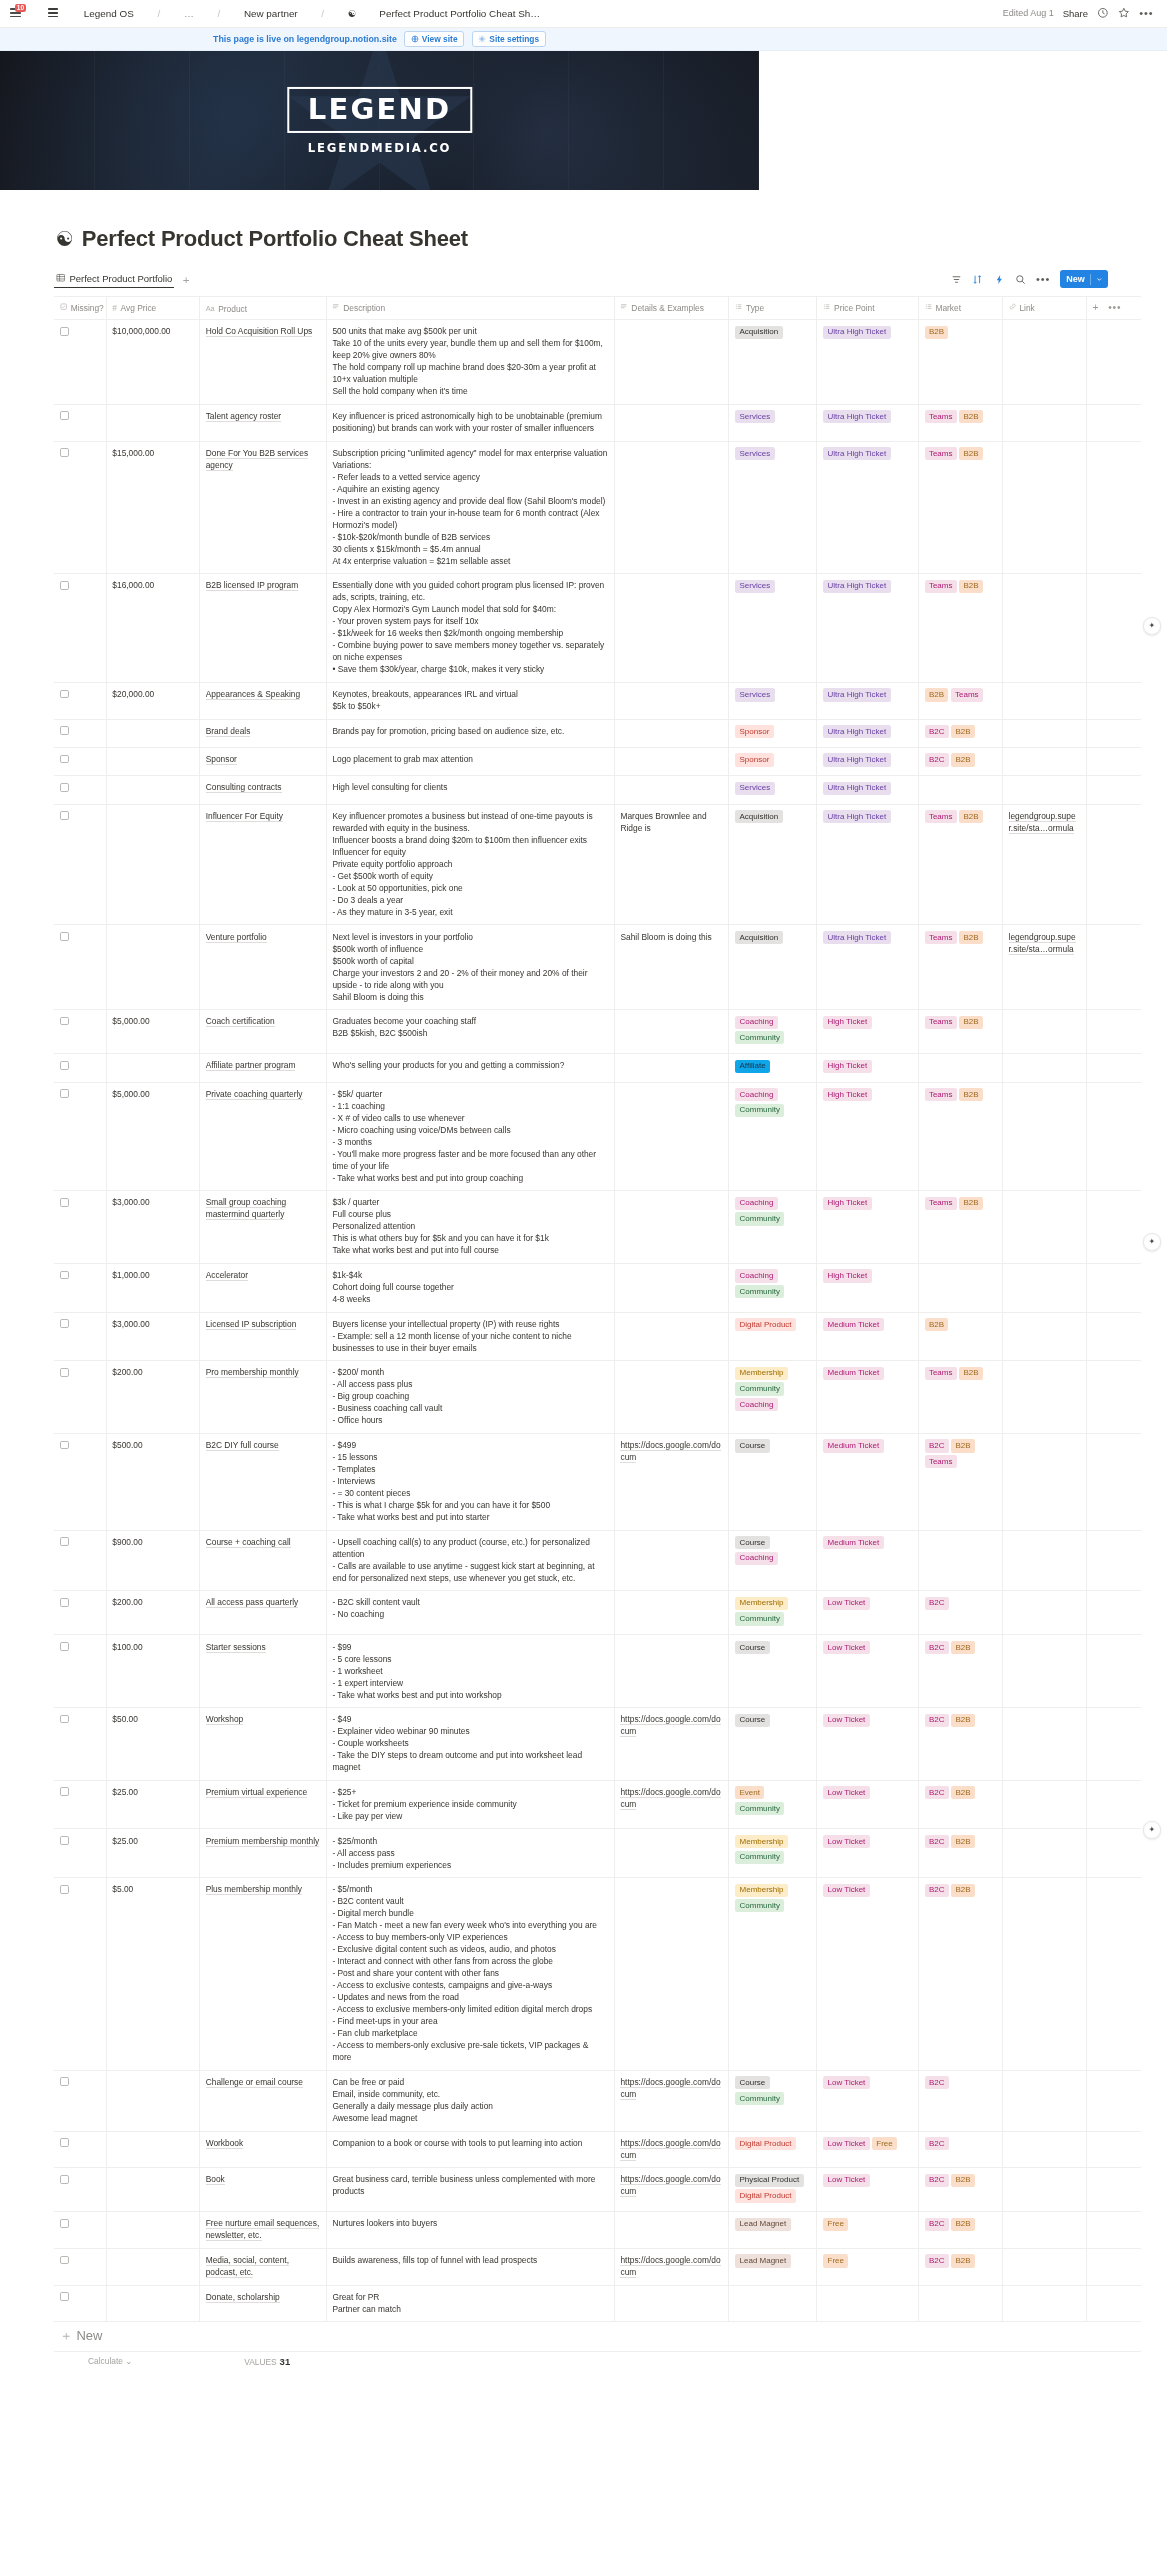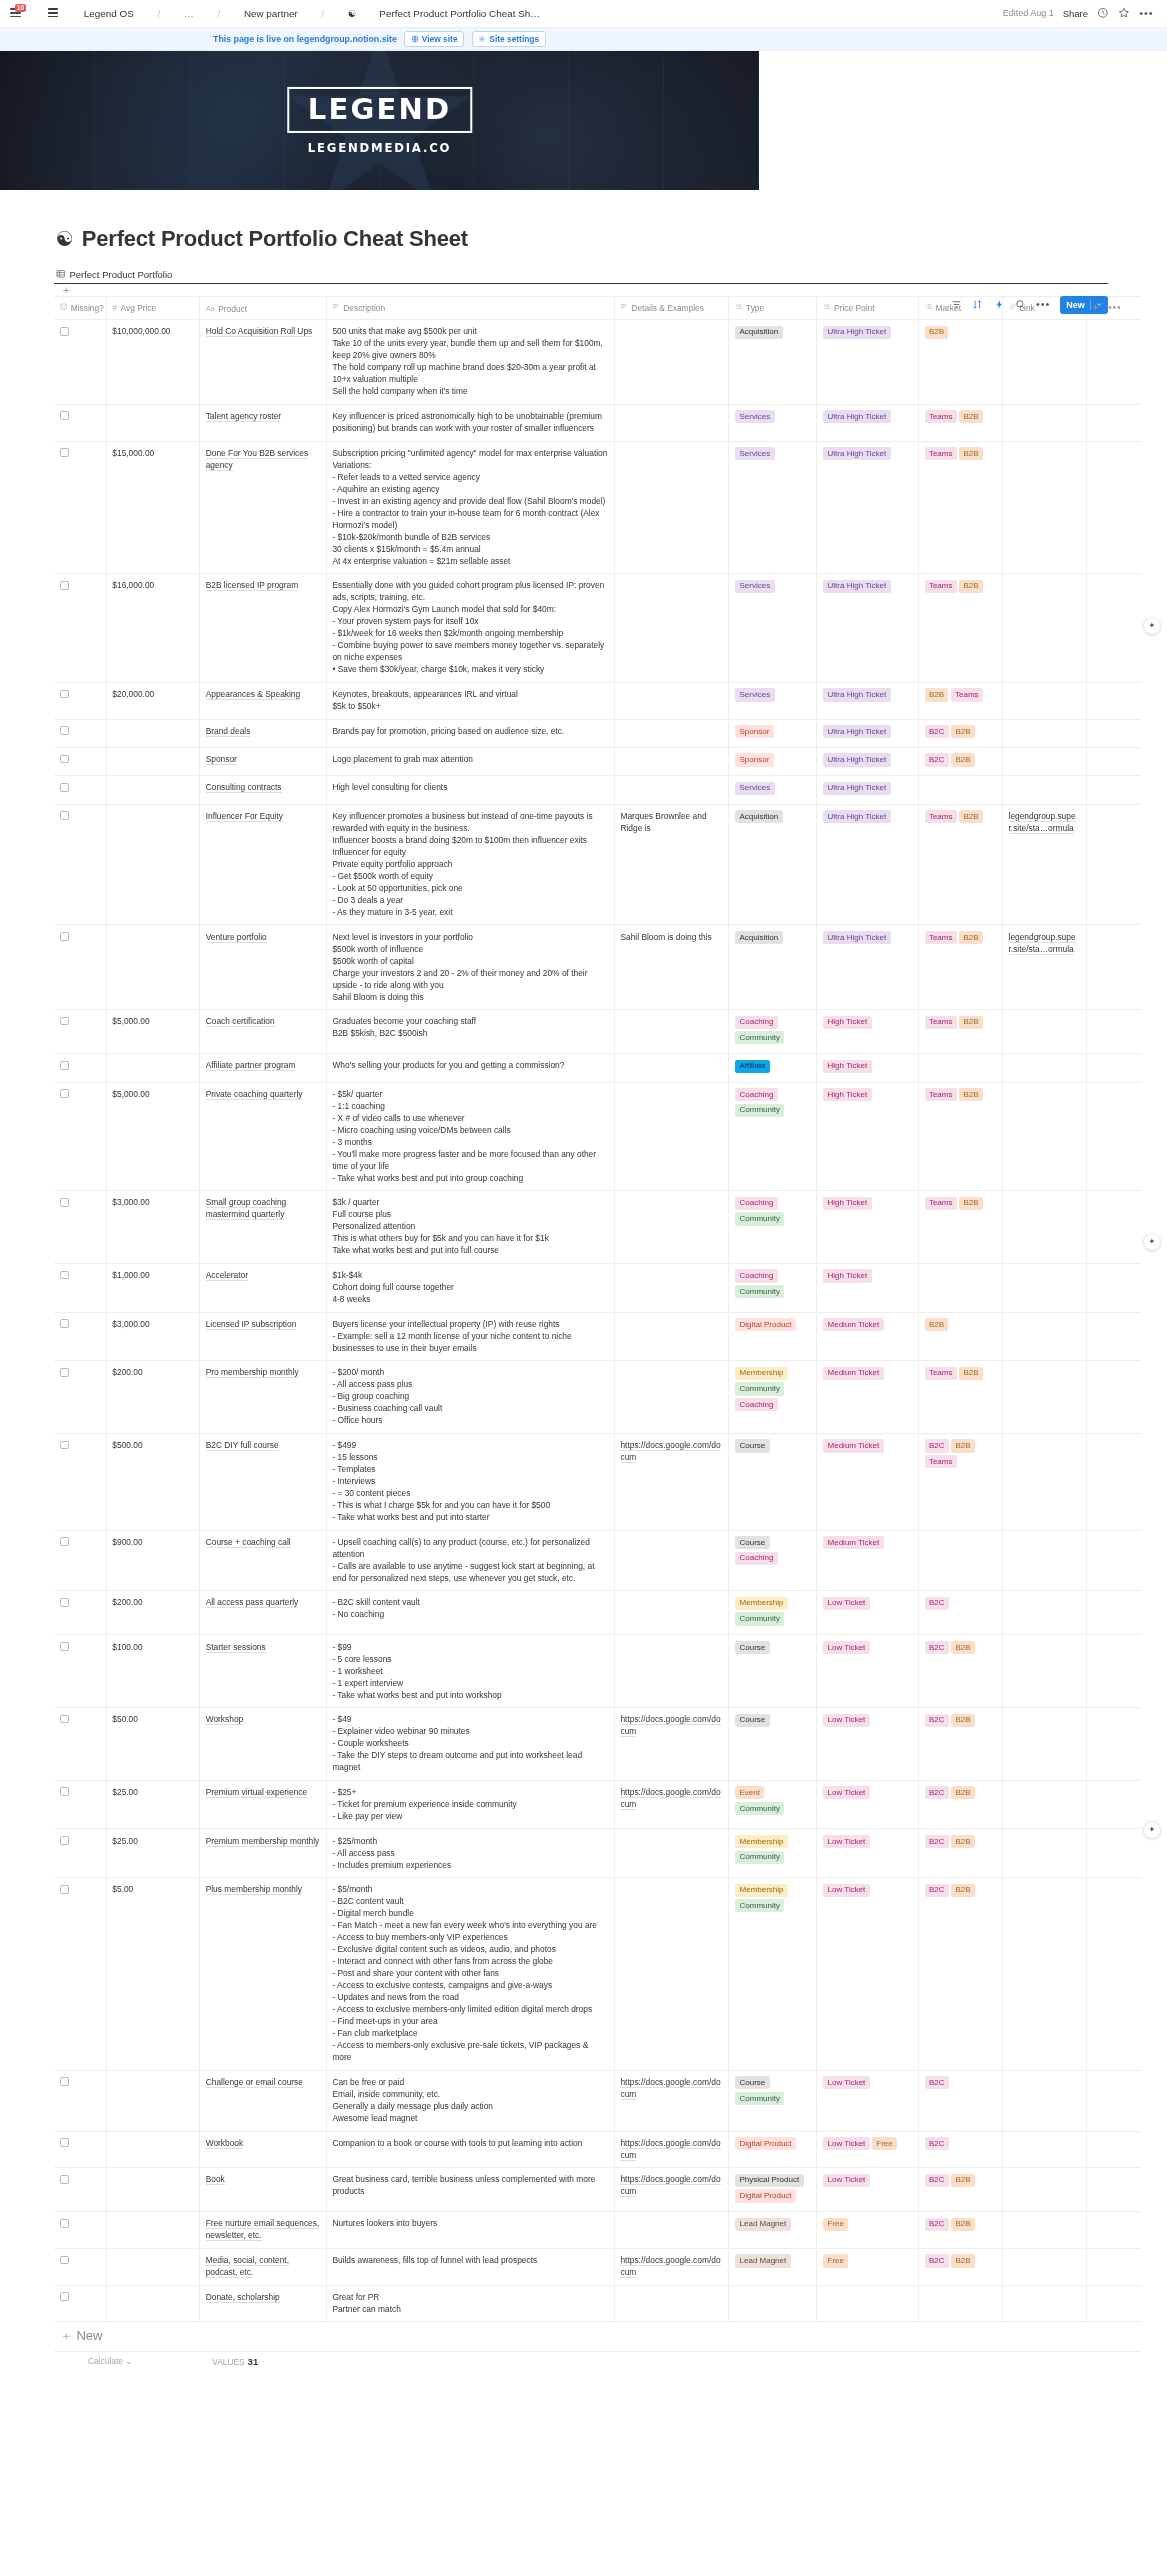--- a/index.html
+++ b/index.html
@@ -103,22 +103,22 @@
   .page-wrap { padding: 0 0 0 54px; }
   .page-title {
     display: flex; align-items: center; gap: 8px;
     margin-top: 36px; margin-left: 1.5px;
   }
   .title-emoji { font-size: 20.4px; line-height: 1; }
   .title-text { font-size: 22px; font-weight: 700; letter-spacing: -0.2px; color: #37352f; }
 
   
   .db-toolbar {
-    display: flex; 
-    margin-top: 14.6px; height: 25px; width: 1054px; flex-direction: column;
+    display: flex; align-items: center;
+    margin-top: 14.6px; height: 25px; width: 1054px;
   }
   .db-tab {
     display: inline-flex; align-items: center; gap: 4.4px;
     font-size: 9.5px; color: #37352f; font-weight: 500;
     padding: 2.2px 1.5px; border-bottom: 1.5px solid #37352f; cursor: pointer;
   }
   .db-plus { color: #a6a49f; font-size: 11.7px; margin-left: 8.8px; cursor: pointer; line-height: 1; }
   .db-right { margin-left: auto; display: flex; align-items: center; gap: 10.2px; }
   .tool-ico { color: #5e5c57; cursor: pointer; display: block; }
   .new-btn {
@@ -185,21 +185,21 @@
   .link-txt { color: #37352f; border-bottom: 0.7px solid #dedddb; word-break: break-all; cursor: pointer; }
   .plus-hd { color: #9b9a96; font-size: 10.2px; cursor: pointer; }
   .dots-hd { color: #9b9a96; font-size: 10.2px; letter-spacing: 0.9px; cursor: pointer; margin-left: 7.3px; }
 
   .new-row {
     width: 1087px; border-bottom: 0.7px solid #eeeeec;
     font-size: 13px; color: #8d8b87; padding: 5.1px 5.8px; cursor: pointer;
   }
   .calc-row { width: 1087px; display: flex; align-items: flex-start; margin-top: 4.4px; height: 19px; }
   .calc-btn { margin-left: 34px; font-size: 8.4px; color: #a5a39e; cursor: pointer; }
-  .values-cell { margin-left: 80px; font-size: 8.4px; color: #a5a39e; }
+  .values-cell { margin-left: 112px; font-size: 8.4px; color: #a5a39e; }
   .values-cell b { color: #37352f; font-size: 9.5px; font-weight: 700; margin-left: 2.9px; }
 
   
   .ai-fab {
     position: absolute; right: 7.3px;
     width: 17.5px; height: 17.5px; border-radius: 50%;
     background: #fff; border: 0.7px solid #e7e6e4;
     box-shadow: 0 0.7px 2.2px rgba(15,15,15,.1);
     display: flex; align-items: center; justify-content: center;
     font-size: 8px; color: #4b4a47; cursor: pointer;

